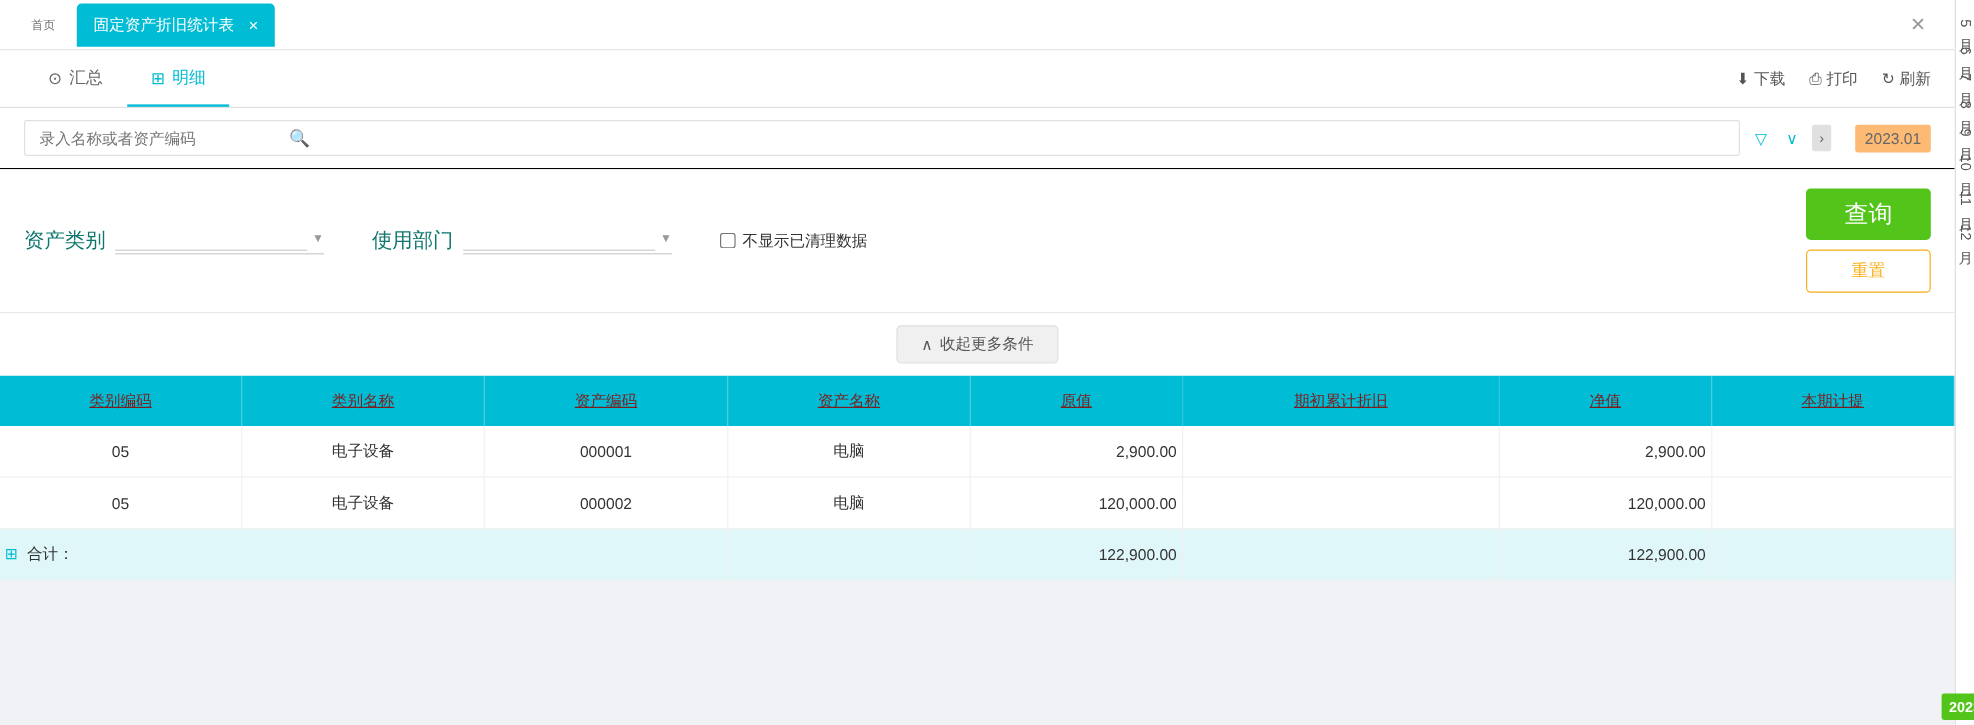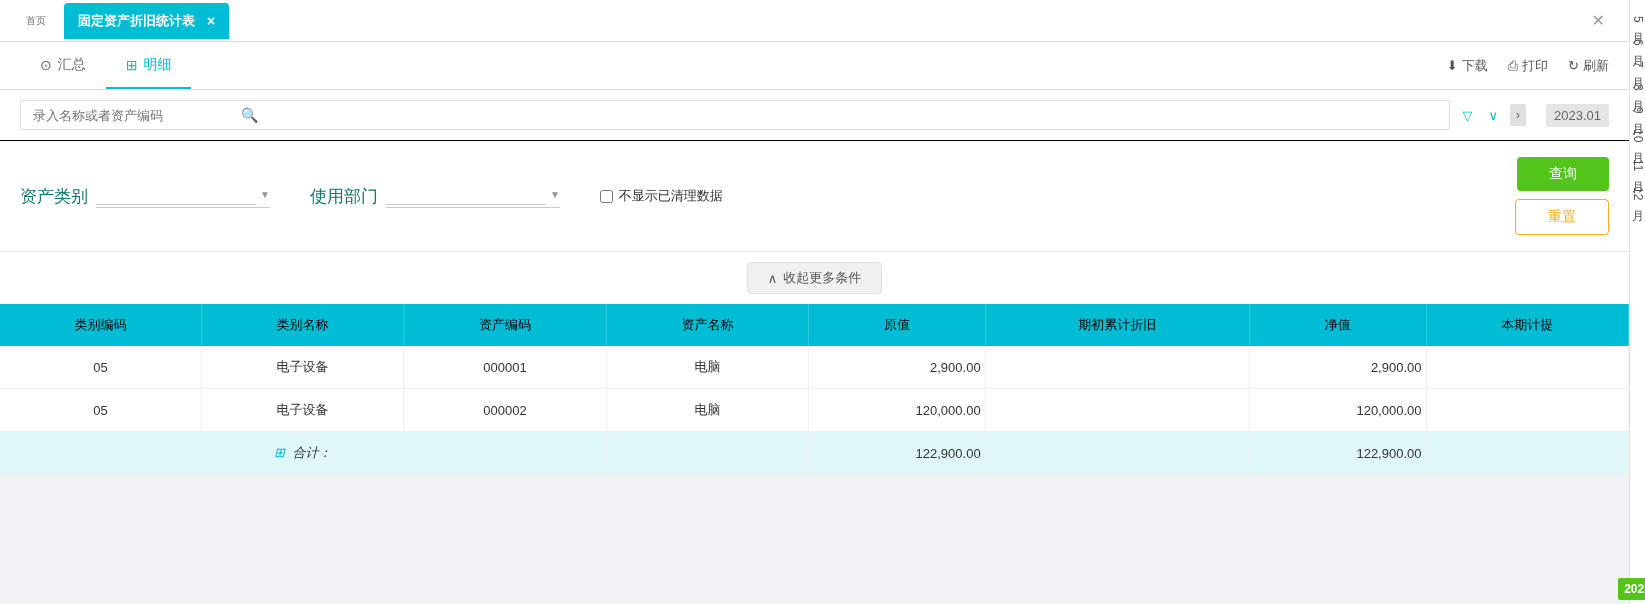--- a/index.html
+++ b/index.html
@@ -4,63 +4,63 @@
   <style>
     * { box-sizing: border-box; margin: 0; padding: 0; }
     body { font-family: 'Microsoft YaHei', Arial, sans-serif; font-size: 13px; background: #f0f2f5; color: #333; width: 1645px; height: 604px; overflow: hidden; display: flex; flex-direction: row; }
 
     
     .main-content { flex: 1; display: flex; flex-direction: column; background: #f0f2f5; overflow: hidden; }
 
     
     .tab-bar { display: flex; align-items: center; background: #fff; border-bottom: 1px solid #e0e0e0; height: 42px; padding: 0 16px; gap: 8px; }
     .tab-home { color: #737373; font-size: 10px; padding: 0 10px; cursor: pointer; }
-    .tab-item { display: flex; align-items: center; background: #00bcd4; color: #fff; border-radius: 4px 4px 0 0; padding: 0 14px; height: 36px; font-size: 13px; cursor: pointer; gap: 6px; position: relative; font-weight: bold; }
+    .tab-item { display: flex; align-items: center; background: #00bcd4; color: #fff; border-radius: 4px 4px 0 0; padding: 0 14px; height: 36px; font-size: 13px; cursor: pointer; gap: 6px; position: relative; }
     .tab-close { color: #fff; font-size: 14px; cursor: pointer; margin-left: 6px; }
     .close-btn-main { margin-left: auto; color: #999; font-size: 16px; cursor: pointer; padding: 4px 8px; }
 
     
     .sub-tab-bar { display: flex; align-items: center; background: #fff; border-bottom: 1px solid #e0e0e0; height: 48px; padding: 0 20px; justify-content: space-between; }
     .sub-tabs { display: flex; align-items: center; gap: 0; height: 100%; }
     .sub-tab { display: flex; align-items: center; gap: 6px; padding: 0 20px; height: 100%; cursor: pointer; font-size: 14px; color: #666; border-bottom: 2px solid transparent; }
     .sub-tab.active { color: #00bcd4; border-bottom: 2px solid #00bcd4; }
     .sub-tab-icon { font-size: 14px; }
     .toolbar-right { display: flex; align-items: center; gap: 20px; color: #555; font-size: 13px; }
     .toolbar-btn { display: flex; align-items: center; gap: 4px; cursor: pointer; color: #555; }
 
     
     .search-bar { background: #fff; padding: 10px 20px; border-bottom: 1px solid #000000; display: flex; align-items: center; gap: 12px; }
     .search-input { border: none; outline: none; font-size: 13px; color: #999; width: 200px; }
     .search-icon { color: #999; font-size: 14px; cursor: pointer; }
     .more-conditions { color: #00bcd4; font-size: 13px; cursor: pointer; display: flex; align-items: center; gap: 4px; }
-    .date-display { margin-left: auto; color: #666; font-size: 13px; background: #e5e5e5; padding: 4px 8px; border-radius: 2px; }
+    .date-display { margin-left: auto; color: #666; font-size: 13px; background: #fdba74; padding: 4px 8px; border-radius: 2px; }
     .expand-btn { background: #e0e0e0; border: none; cursor: pointer; padding: 4px 6px; color: #666; font-size: 12px; border-radius: 2px; margin-right: 8px; }
 
     
     .filter-section { background: #fff; padding: 16px 20px; border-bottom: 1px solid #e8e8e8; }
     .filter-row { display: flex; align-items: center; gap: 40px; }
     .filter-item { display: flex; align-items: center; gap: 8px; }
     .filter-label { font-size: 17px; color: #0f766e; white-space: nowrap; }
     .filter-select { border: none; border-bottom: 1px solid #ccc; outline: none; font-size: 13px; width: 160px; padding: 2px 4px; background: transparent; color: #333; }
     .filter-select-wrapper { display: flex; align-items: center; gap: 4px; border-bottom: 1px solid #ccc; padding-bottom: 2px; min-width: 160px; }
     .dropdown-arrow { color: #999; font-size: 10px; }
     .checkbox-item { display: flex; align-items: center; gap: 6px; }
     .checkbox-item input[type="checkbox"] { cursor: pointer; }
-    .btn-query { background: #52c41a; color: #fff; border: none; border-radius: 4px; padding: 8px 32px; font-size: 14px; cursor: pointer; margin-left: auto; }
+    .btn-query { background: #52c41a; color: #fff; border: none; border-radius: 4px; padding: 8px 32px; font-size: 20px; cursor: pointer; margin-left: auto; }
     .btn-reset { background: #fff; color: #faad14; border: 1px solid #faad14; border-radius: 4px; padding: 8px 32px; font-size: 14px; cursor: pointer; }
     .filter-buttons { display: flex; flex-direction: column; gap: 8px; margin-left: auto; }
 
     
     .collapse-row { display: flex; justify-content: center; padding: 10px 0; background: #fff; }
     .collapse-btn { background: #f0f0f0; border: 1px solid #e0e0e0; border-radius: 4px; padding: 6px 20px; cursor: pointer; color: #555; font-size: 13px; display: flex; align-items: center; gap: 6px; }
 
     
     .table-container { flex: 1; overflow: auto; }
     table { width: 100%; border-collapse: collapse; }
-    thead tr { background: #00bcd4; color: #000000; }
+    thead tr { background: #00bcd4; color: #7f1d1d; text-decoration: underline; }
     thead th { padding: 12px 16px; text-align: center; font-size: 13px; font-weight: normal; white-space: nowrap; border-right: 1px solid rgba(255,255,255,0.2); }
     tbody tr { background: #fff; border-bottom: 1px solid #f0f0f0; }
     tbody td { padding: 12px 4px; font-size: 13px; color: #333; text-align: center; border-right: 1px solid #f0f0f0; }
     tbody td.number { text-align: right; }
     .total-row { background: #e0f7fa !important; }
     .total-row td { font-weight: normal; }
 
     
     .right-panel { width: 16px; background: #fff; border-left: 1px solid #e0e0e0; display: flex; flex-direction: column; align-items: center; padding-top: 8px; gap: 2px; }
     .right-panel-item { writing-mode: vertical-rl; text-orientation: mixed; font-size: 12px; color: #555; padding: 8px 4px; cursor: pointer; white-space: nowrap; }
@@ -186,21 +186,21 @@
     <td>05</td>
     <td>电子设备</td>
     <td>000002</td>
     <td>电脑</td>
     <td class="number">120,000.00</td>
     <td class="number"></td>
     <td class="number">120,000.00</td>
     <td class="number"></td>
   </tr>
           <tr class="total-row">
-  <td colspan="3" style="text-align:center;font-style:italic;">
+  <td colspan="3" style="text-align:left;">
     <span style="color:#00bcd4; margin-right:4px;">⊞</span>
     合计：
   </td>
   <td></td>
   <td class="number">122,900.00</td>
   <td class="number"></td>
   <td class="number">122,900.00</td>
   <td class="number"></td>
 </tr>
         </tbody>

